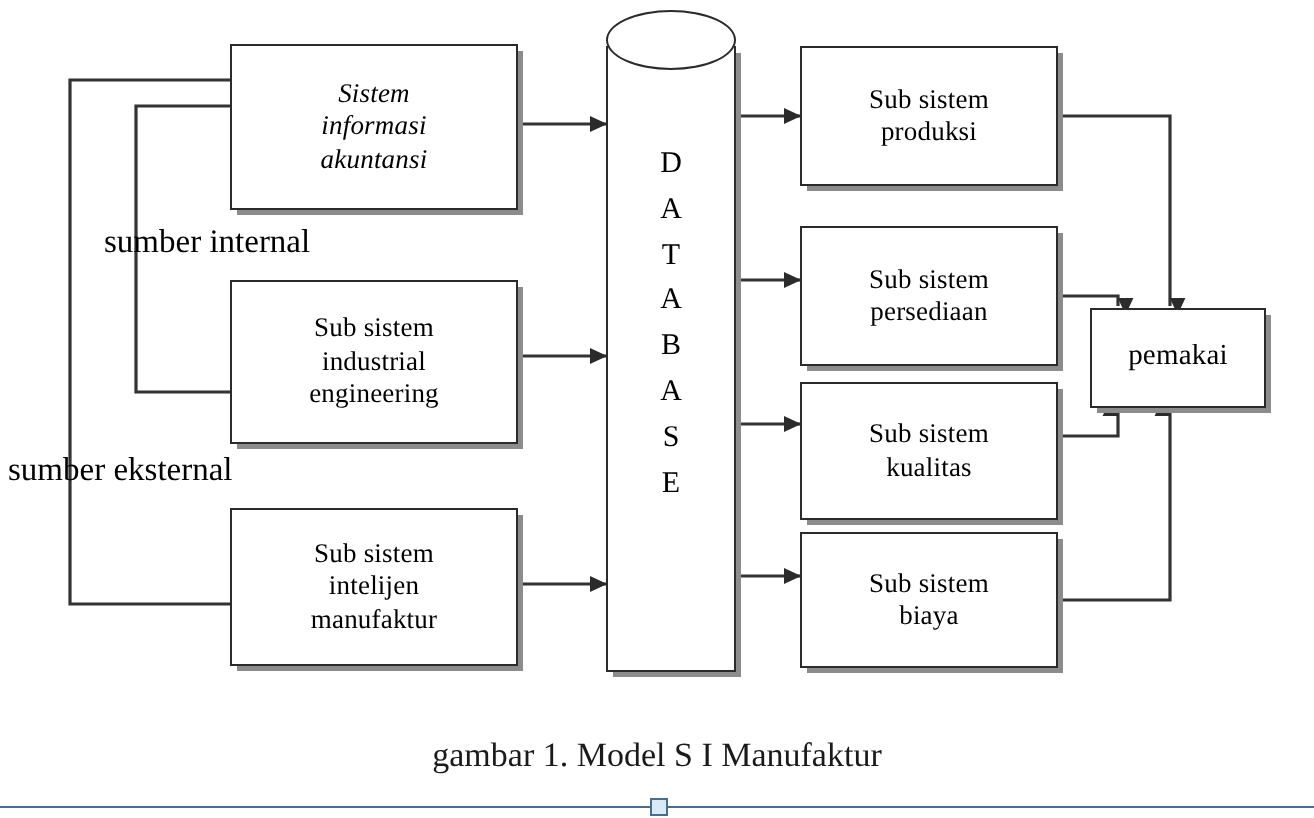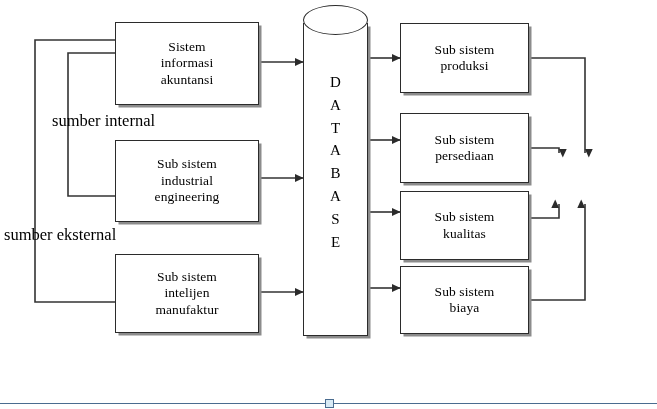--- a/index.html
+++ b/index.html
@@ -160,21 +160,21 @@
 
       <path d="M529,148 L559,148 L559,153" marker-end="url(#ar-down)"></path>
 
       <path d="M529,218 L559,218 L559,204" marker-end="url(#ar-down)"></path>
 
       <path d="M529,300 L585,300 L585,204" marker-end="url(#ar-down)"></path>
 
     </g>
   </svg>
 
-  <div class="node" style="left:115px; top:22px; width:144px; height:83px;">
+  <div class="node" style="left:115px; top:22px; width:144px; height:83px;font-style:italic;">
     <div class="label">Sistem
 informasi
 akuntansi</div>
   </div>
 
   <div class="node" style="left:115px; top:140px; width:144px; height:82px;">
     <div class="label">Sub sistem
 industrial
 engineering</div>
   </div>
@@ -216,20 +216,24 @@
   <div class="node" style="left:400px; top:191px; width:129px; height:69px;">
     <div class="label">Sub sistem
 kualitas</div>
   </div>
 
   <div class="node" style="left:400px; top:266px; width:129px; height:68px;">
     <div class="label">Sub sistem
 biaya</div>
   </div>
 
-
+  <div class="node" style="left:545px; top:154px; width:88px; height:50px;">
+    <div class="label" style="font-size:14.5px;">pemakai</div>
+  </div>
+
+  <div id="caption">gambar 1. Model S I Manufaktur</div>
 
   <div id="pagebreak">
     <div class="rule"></div>
     <div class="handle"></div>
   </div>
 
 </div>
 
 </body></html>

